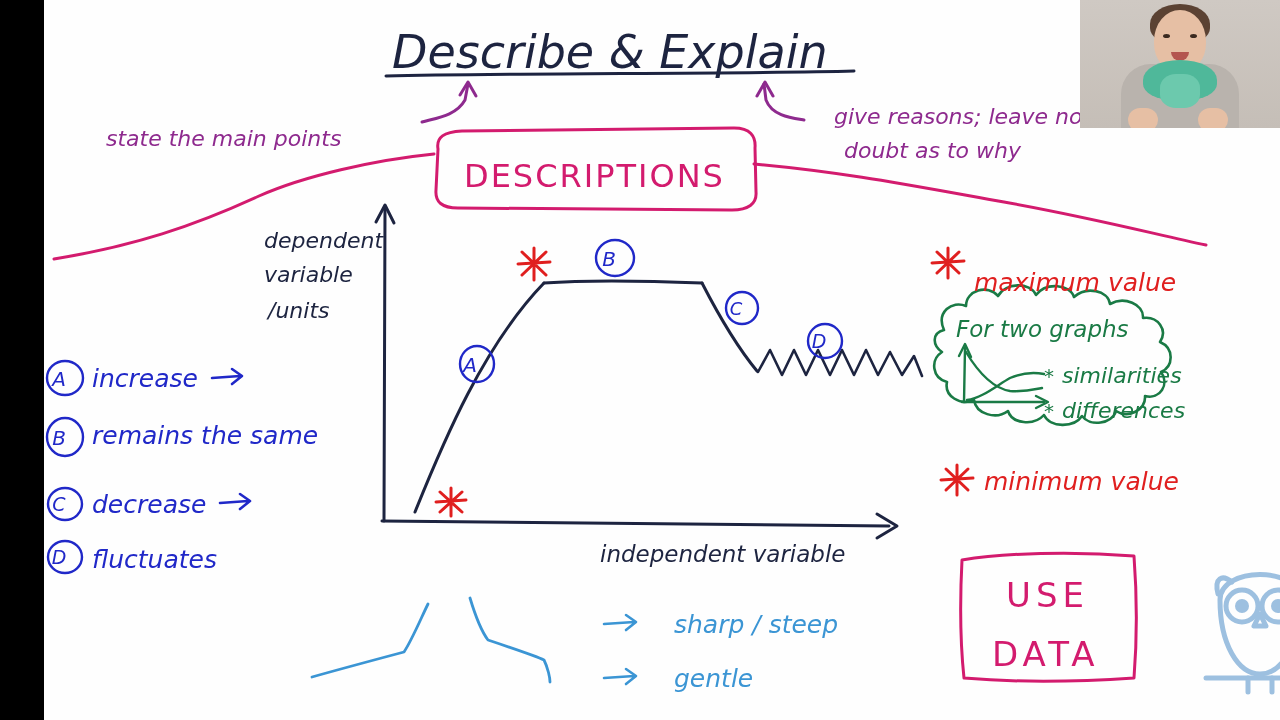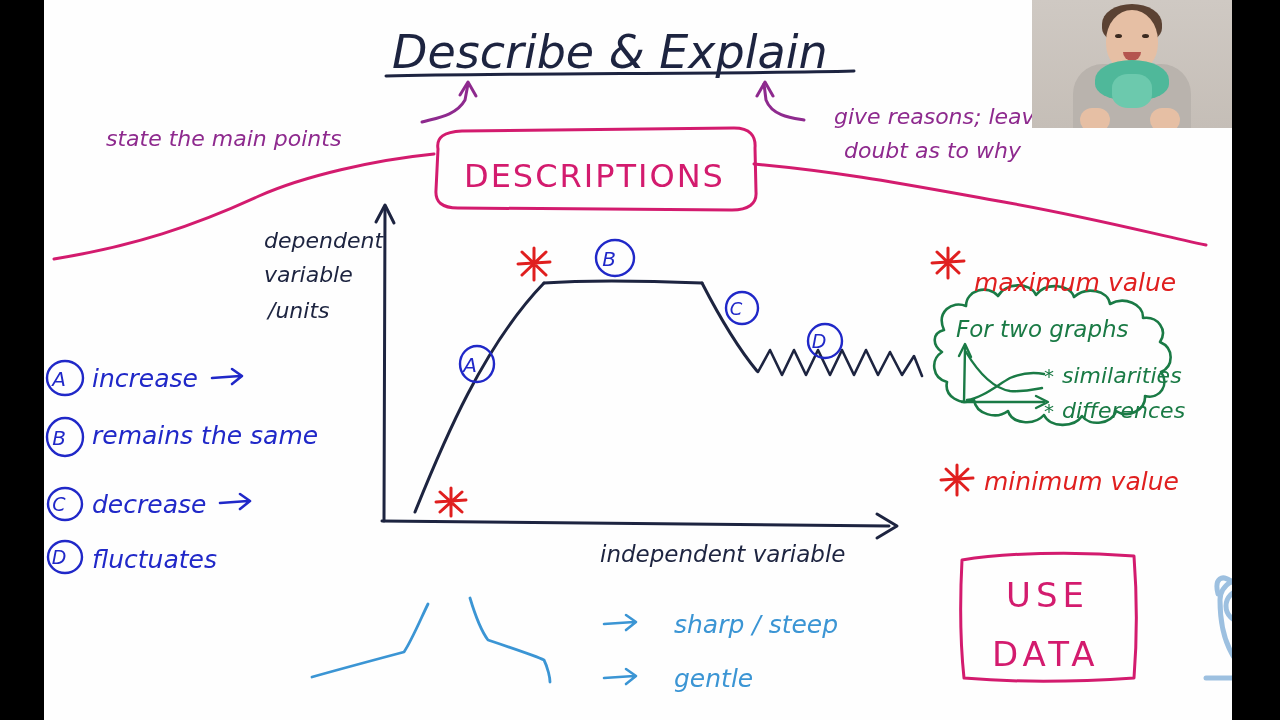--- a/index.html
+++ b/index.html
@@ -4,21 +4,21 @@
 <title>Describe &amp; Explain — whiteboard</title>
 <style>
   html,body{margin:0;padding:0;background:#000;}
   body{
     font-family:"DejaVu Sans", sans-serif;
     width:1280px;height:720px;overflow:hidden;
   }
   #stage{position:relative;width:1280px;height:720px;background:#000;}
   #board{
     position:absolute;left:44px;top:0;width:1188px;height:720px;
-    background:#fefefe;overflow:hidden;
+    background:#fefefe;overflow:hidden;padding-left:48px;
   }
   .bar{position:absolute;top:0;height:720px;background:#000;}
   #bar-left{left:0;width:44px;}
   #bar-right{left:1232px;width:48px;}
 
   svg.layer{position:absolute;left:0;top:0;width:1188px;height:720px;overflow:visible;}
 
   .ink{fill:none;stroke-linecap:round;stroke-linejoin:round;}
   .navy{stroke:#1d2440;}
   .blue{stroke:#2028c8;}

